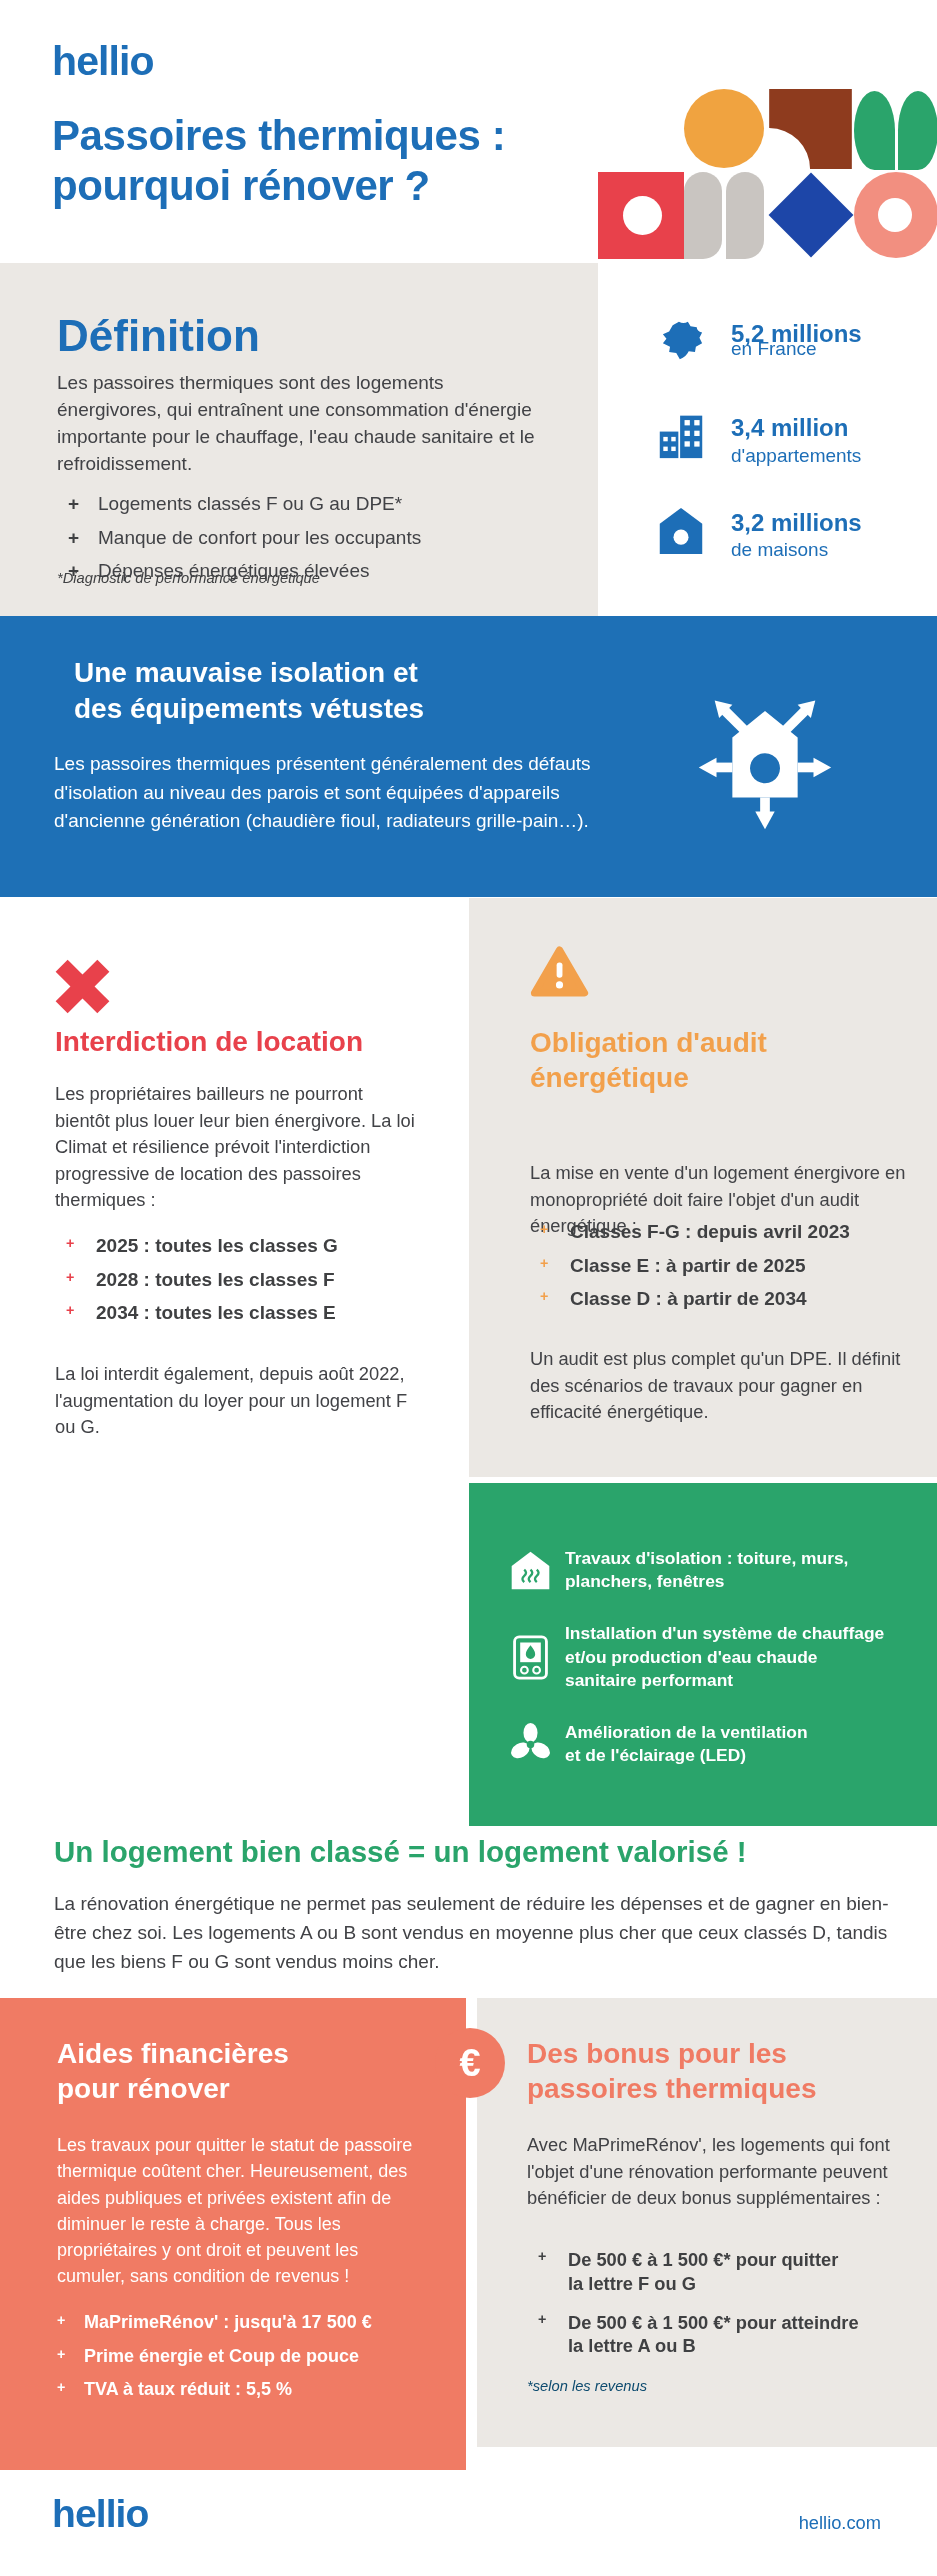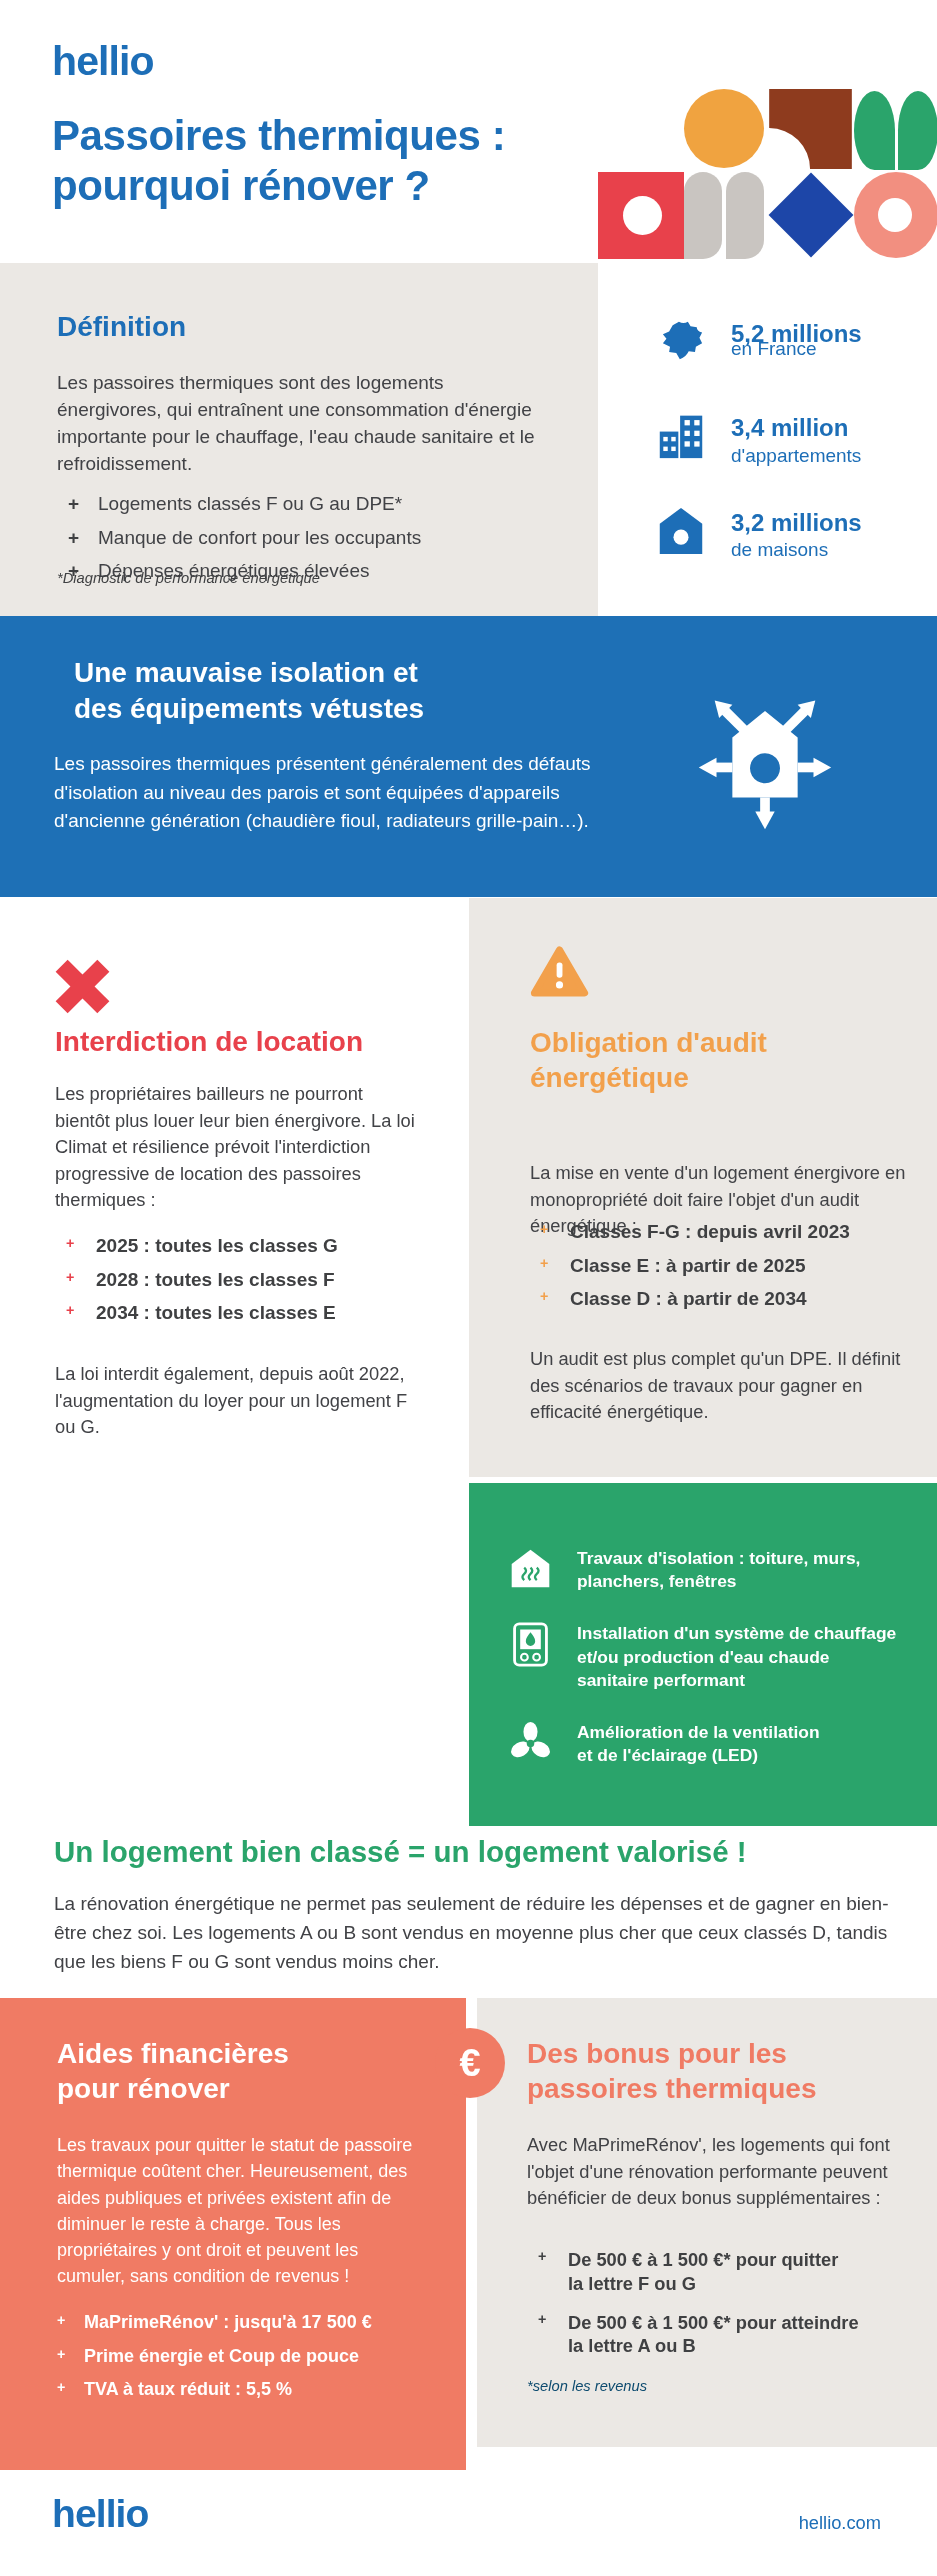--- a/index.html
+++ b/index.html
@@ -17,21 +17,21 @@
 
   .shape { position:absolute; }
   .circle { border-radius:50%; }
   .hole { position:absolute; background:#fff; border-radius:50%; }
   .leaf-l { position:absolute; border-radius:100% 100% 0 100%; }
   .leaf-r { position:absolute; border-radius:100% 100% 100% 0; }
   .petal  { position:absolute; border-radius:892px 892px 892px 0; background:#c9c5c1; }
 
   
   .panel { position:absolute; background:#ebe8e4; }
-  .def-title { left:57px; top:48px; font-size:28px; font-weight:bold; color:#1d6eb7; }
+  .def-title { left:57px; top:48px; font-size:44px; font-weight:bold; color:#1d6eb7; }
   .def-body  { left:57px; top:107px; width:493px; font-size:19px; line-height:1.42; }
   .def-bullets { left:68px; top:230px; width:482px; }
   .b-row { display:flex; margin-bottom:11.6px; align-items:flex-start; }
   .b-mark { width:30px; flex:0 0 30px; font-weight:bold; color:#3f4042; }
   .b-row span.txt { font-size:19px; }
   .def-bullets .b-mark, .def-bullets .txt { font-size:19px; }
   .def-foot { left:57px; top:307px; font-size:14.7px; font-style:italic; color:#3f4042; }
 
   .stat-value { font-size:24px; font-weight:bold; color:#1d6eb7; }
   .stat-label { font-size:19px; color:#1d6eb7; }
@@ -44,21 +44,21 @@
   
   .x-icon { left:57px; top:961px; width:50px; height:50px; }
   .x-icon i { position:absolute; left:-4.5px; top:17px; width:59px; height:17px; background:#e8414b; }
   .sec-title { font-size:28px; font-weight:bold; line-height:1.24; }
   .body-txt { font-size:18.3px; line-height:1.45; color:#414246; }
   .bold-bullet .txt { font-weight:bold; color:#3f4042; font-size:19px; }
 
   
   .green-panel { left:469px; top:1483px; width:469px; height:343px; background:#2aa46b; position:absolute;
                  display:flex; flex-direction:column; justify-content:center; gap:29px; padding:5.4px 32px 0 39px; }
-  .benefit { display:flex; gap:24px; }
+  .benefit { display:flex; align-items:center; gap:12px; }
   .benefit .ic { flex:0 0 45px; }
   .benefit .btxt { font-size:17.4px; font-weight:bold; color:#fff; line-height:1.33; }
 
   
   .val-title { left:54px; top:1835px; font-size:29.5px; font-weight:bold; color:#2aa46b; }
   .val-body  { left:54px; top:1890px; width:850px; font-size:19px; line-height:1.52; }
 
   
   .white-b { color:#fff; }
   .euro-badge { left:435px; top:2028px; width:70px; height:70px; border-radius:50%; background:#f07b64;

